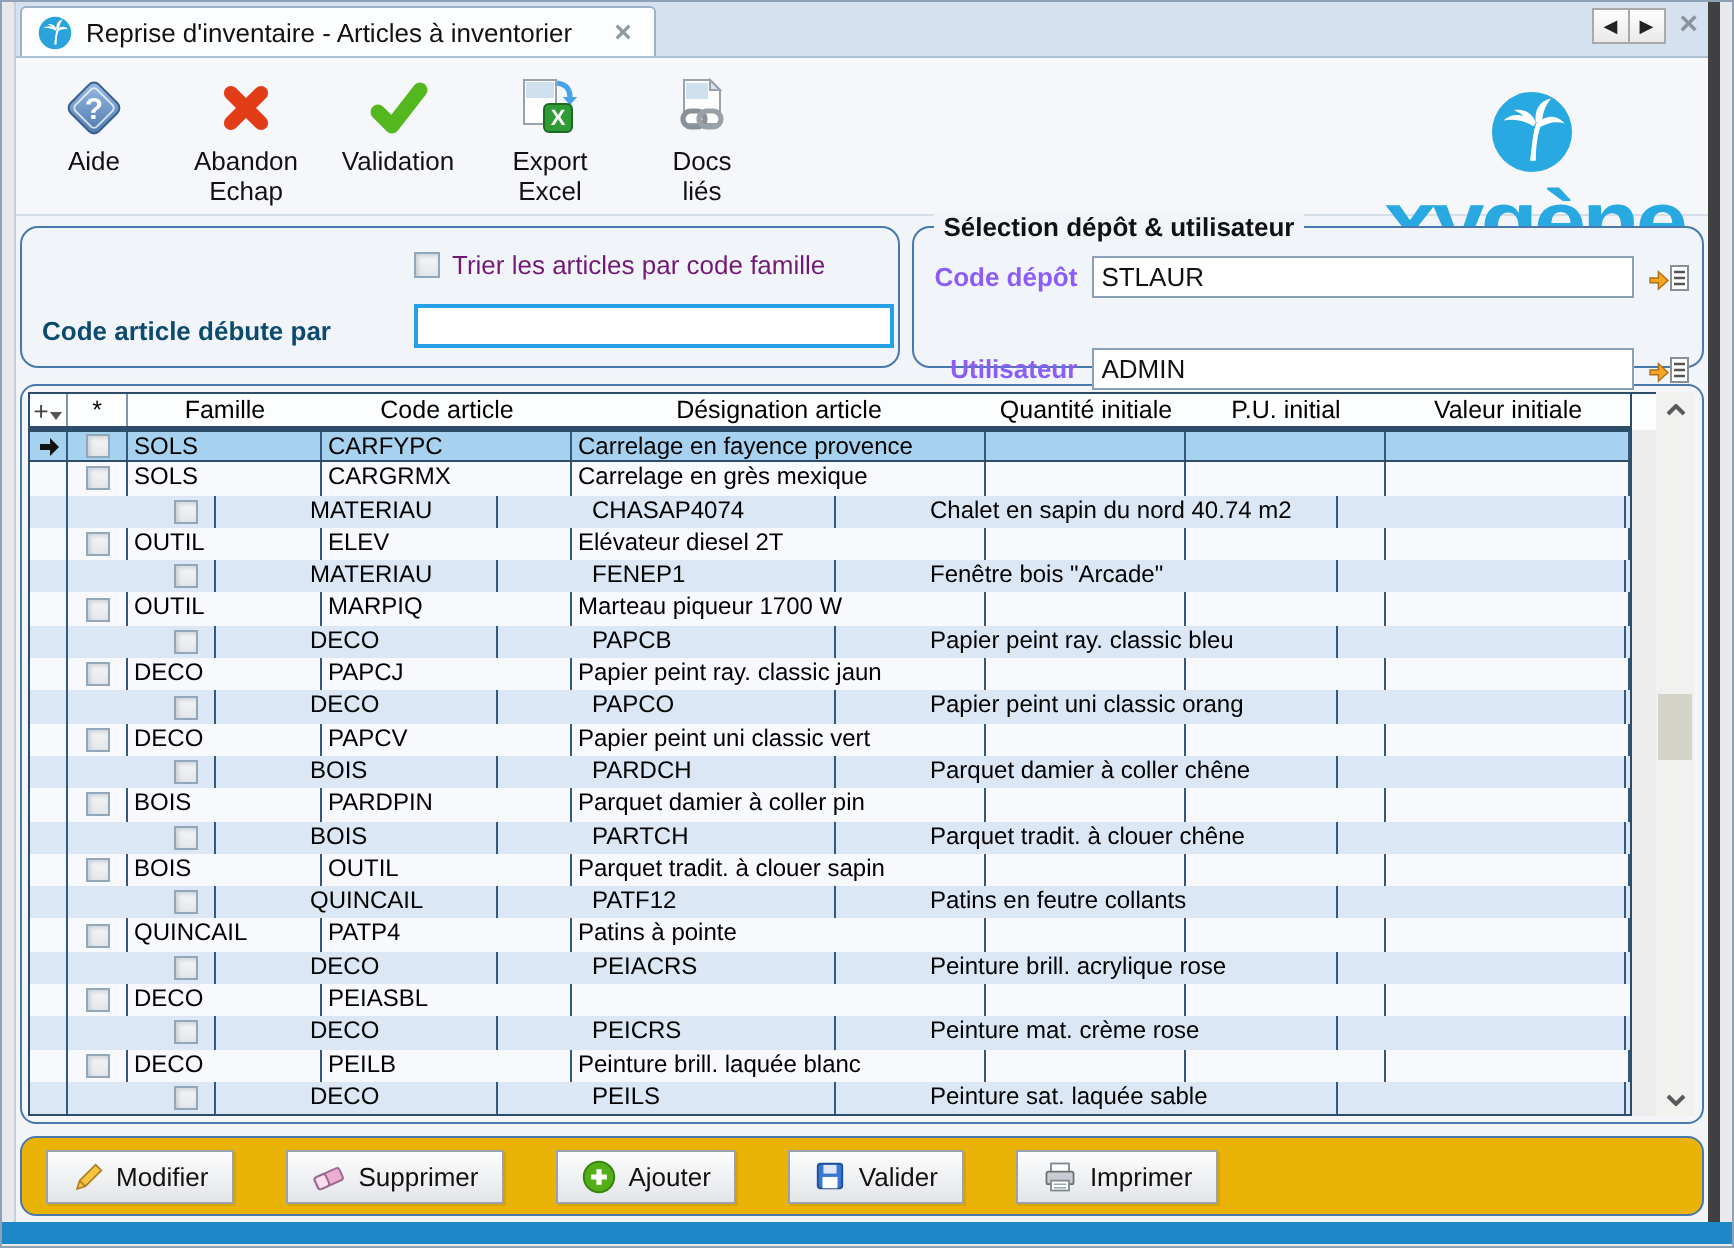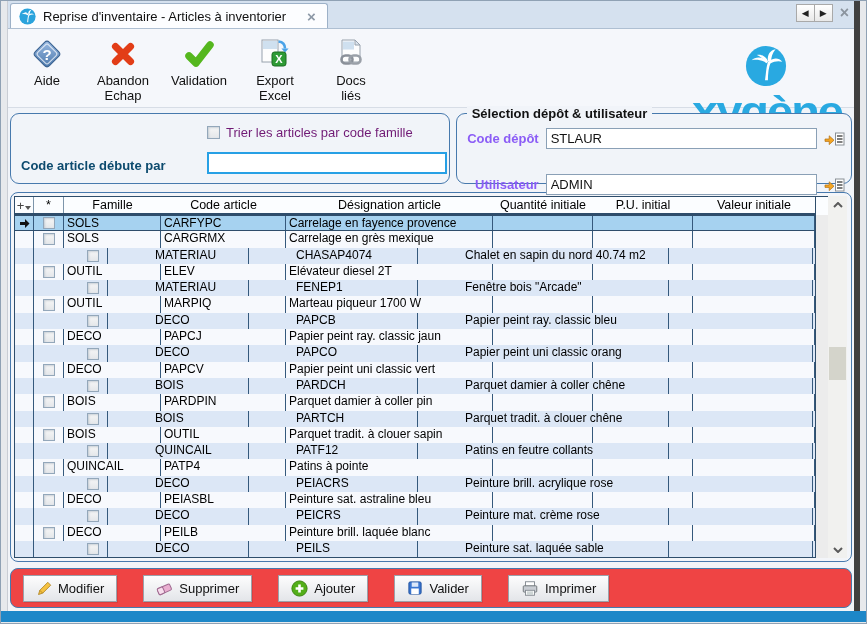--- a/index.html
+++ b/index.html
@@ -89,21 +89,21 @@
   .cell .cb{ width:12px; height:12px; }
   .filler{ width:12px; background:linear-gradient(#fbfdff 0 18px, #ececec 18px 100%);
            border-top:1px solid #2e4d6b; }
   .vscroll{ width:19px; background:#f1f1ef; display:flex; flex-direction:column; }
   .sarrow{ height:17px; display:flex; align-items:center; justify-content:center; }
   .strack{ flex:1; position:relative; }
   .sthumb{ position:absolute; top:41%; left:1px; right:1px; height:33px; background:#d4d4cb; }
 
   
   .actions{ margin:6px 2px 0; border:1px solid #4779ad; border-radius:8px; height:40px;
-            display:flex; align-items:center; padding:0 12px; gap:26px; background:#ef4444; }
+            display:flex; align-items:center; padding:0 12px; gap:26px; background:#eab308; }
   .abtn{ height:27px; display:flex; align-items:center; gap:6px; padding:0 12px;
          border:1px solid #9ba2ab; background:linear-gradient(#fdfdfd,#e3e5e9);
          font-size:13px; color:#111; font-family:"Liberation Sans",sans-serif;
          box-shadow:1px 1px 0 rgba(0,0,0,.08); cursor:default; }
 
   .bottombar{ position:absolute; left:0; right:0; bottom:1px; height:11px; background:#1d87c8; }
 </style>
 </head>
 <body>
 
@@ -486,21 +486,20 @@
                 <div class="cell n"></div>
                 <div class="cell n"></div>
               </div>
               <div class="grow">
                 <div class="cell ind"></div>
                 <div class="cell chk">
                   <span class="cb"></span>
                 </div>
                 <div class="cell t">DECO</div>
                 <div class="cell t">PEIASBL</div>
-                <div class="cell t">Peinture sat. astraline bleu</div>
                 <div class="cell n"></div>
                 <div class="cell n"></div>
                 <div class="cell n"></div>
               </div>
               <div class="grow alt">
                 <div class="cell ind"></div>
                 <div class="cell chk">
                   <span class="cb"></span>
                 </div>
                 <div class="cell t">DECO</div>

